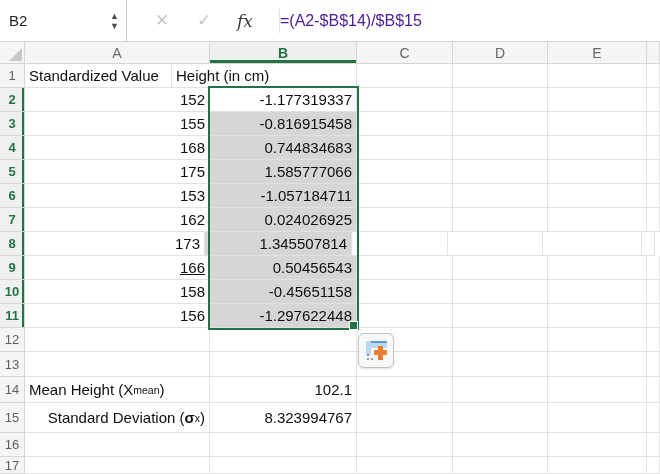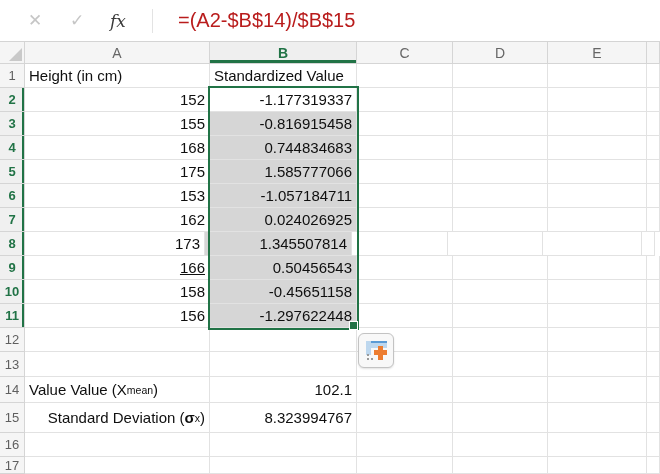--- a/index.html
+++ b/index.html
@@ -36,21 +36,21 @@
   .fbtns{display:flex;align-items:center;padding-left:14px;}
   .fbtn{
     width:42px;text-align:center;font-size:17px;color:#c6c6c6;cursor:pointer;user-select:none;
   }
   .fx{
     width:40px;text-align:center;
     font-family:"DejaVu Serif","Liberation Serif",serif;
     font-style:italic;font-size:17px;color:#3a3a3a;cursor:pointer;
   }
   .vsep2{width:1px;height:24px;background:#e3e3e3;margin-left:14px;}
-  .formula-text{margin-left:25px;font-size:20px;color:#b91c1c;white-space:pre;}
+  .formula-text{margin-left:0;font-size:16px;color:#4c1d95;white-space:pre;}
   
   .sheet{position:relative;width:660px;height:432px;overflow:hidden;background:#fff;}
   .row{display:flex;}
   .cell,.hcell,.rncell,.corner{
     box-sizing:border-box;flex:none;overflow:hidden;white-space:nowrap;
   }
   .hcell,.corner,.rncell{
     background:var(--hdr-bg);
     border-right:1px solid var(--hdr-border);
     border-bottom:1px solid var(--hdr-border);
@@ -109,20 +109,27 @@
   .qa-plus-h{position:absolute;left:8px;top:9px;width:13px;height:5px;background:var(--qa-orange);}
   .qa-dot{position:absolute;width:2px;height:2px;background:#9a9a9a;}
   .qa-d1{left:1px;bottom:0;}
   .qa-d2{left:5px;bottom:0;}
   .qa-d3{left:1px;bottom:4px;}
 </style>
 </head>
 <body>
 
 <div class="topbar">
+  <div class="namebox">
+    <span class="namebox-value">B2</span>
+    <span class="spinner">
+      <span>▲</span>
+      <span>▼</span>
+    </span>
+  </div>
   <div class="fbtns">
     <span class="fbtn">✕</span>
     <span class="fbtn">✓</span>
     <span class="fx">fx</span>
   </div>
   <div class="vsep2"></div>
   <span class="formula-text">=(A2-$B$14)/$B$15</span>
 </div>
 
 <div class="sheet" id="sheet">
@@ -130,22 +137,22 @@
       <div class="corner" style="width: 25px; height: 22px;"></div>
       <div class="hcell" style="width: 185px; height: 22px;">A</div>
       <div class="hcell sel" style="width: 147px; height: 22px;">B</div>
       <div class="hcell" style="width: 96px; height: 22px;">C</div>
       <div class="hcell" style="width: 95px; height: 22px;">D</div>
       <div class="hcell" style="width: 99px; height: 22px;">E</div>
       <div class="hcell" style="width: 13px; height: 22px;"></div>
     </div>
     <div class="row" style="height: 24px;">
       <div class="rncell" style="width: 25px; height: 24px;">1</div>
+      <div class="cell left" style="width: 147px; height: 24px;">Standardized Value</div>
       <div class="cell left" style="width: 185px; height: 24px;">Height (in cm)</div>
-      <div class="cell left" style="width: 147px; height: 24px;">Standardized Value</div>
       <div class="cell" style="width: 96px; height: 24px;"></div>
       <div class="cell" style="width: 95px; height: 24px;"></div>
       <div class="cell" style="width: 99px; height: 24px;"></div>
       <div class="cell" style="width: 13px; height: 24px;"></div>
     </div>
     <div class="row" style="height: 24px;">
       <div class="rncell sel" style="width: 25px; height: 24px;">2</div>
       <div class="cell right" style="width: 185px; height: 24px;">152</div>
       <div class="cell right" style="width: 147px; height: 24px;">-1.177319337</div>
       <div class="cell" style="width: 96px; height: 24px;"></div>
@@ -248,21 +255,21 @@
       <div class="cell" style="width: 185px; height: 25px;"></div>
       <div class="cell" style="width: 147px; height: 25px;"></div>
       <div class="cell" style="width: 96px; height: 25px;"></div>
       <div class="cell" style="width: 95px; height: 25px;"></div>
       <div class="cell" style="width: 99px; height: 25px;"></div>
       <div class="cell" style="width: 13px; height: 25px;"></div>
     </div>
     <div class="row" style="height: 26px;">
       <div class="rncell" style="width: 25px; height: 26px;">14</div>
       <div class="cell left" style="width: 185px; height: 26px;">
-        <span>Value Value (X</span>
+        <span>Mean Height (X</span>
         <span class="sub">mean</span>
         <span>)</span>
       </div>
       <div class="cell right" style="width: 147px; height: 26px;">102.1</div>
       <div class="cell" style="width: 96px; height: 26px;"></div>
       <div class="cell" style="width: 95px; height: 26px;"></div>
       <div class="cell" style="width: 99px; height: 26px;"></div>
       <div class="cell" style="width: 13px; height: 26px;"></div>
     </div>
     <div class="row" style="height: 30px;">

